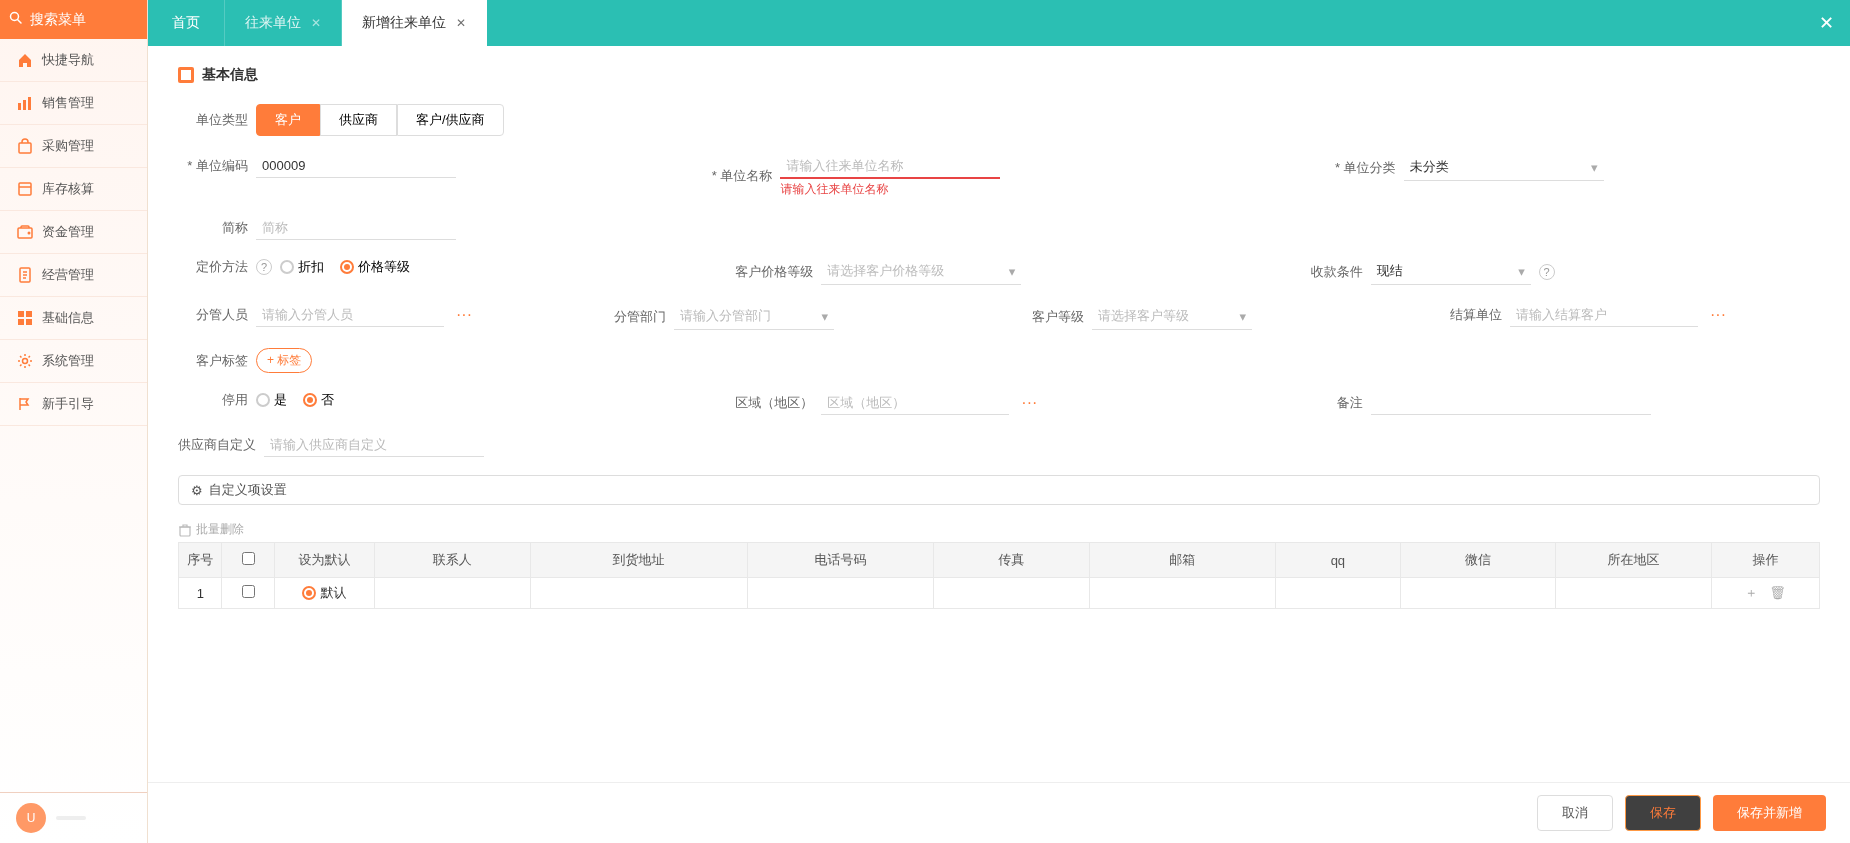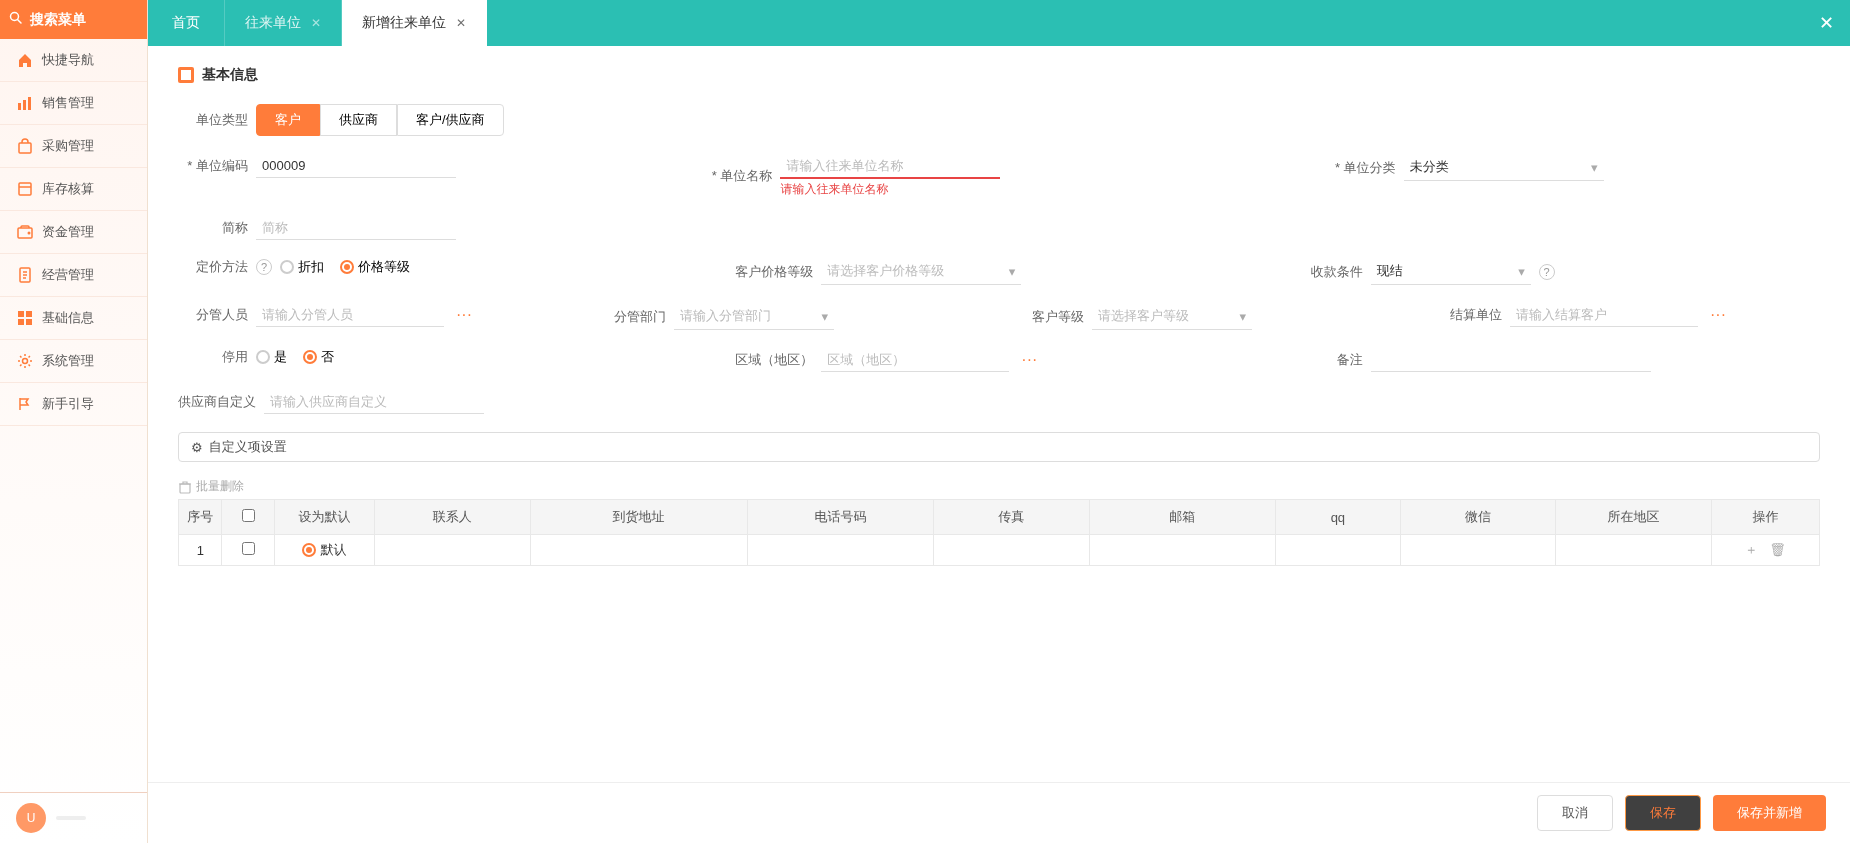--- a/index.html
+++ b/index.html
@@ -17,21 +17,20 @@
     }
     .sidebar-top {
       background: #ff7c3a;
       padding: 10px 8px;
       display: flex;
       align-items: center;
       gap: 6px;
       color: white;
       font-size: 14px;
       cursor: pointer;
-      font-weight: bold;
     }
     .sidebar-item {
       display: flex;
       align-items: center;
       gap: 8px;
       padding: 12px 16px;
       cursor: pointer;
       color: #555;
       font-size: 13px;
       border-bottom: 1px solid #fae8df;
@@ -553,20 +552,28 @@
           <span class="chevron-icon">▾</span>
         </div>
       </div>
       <div class="form-item">
         <span class="form-label">结算单位</span>
         <input type="text" class="form-input" placeholder="请输入结算客户" style="min-width: 160px;">
         <span class="more-btn">···</span>
       </div>
     </div>
 
+    <div class="form-row">
+      <div class="form-item" style="flex: none;">
+        <span class="form-label">客户标签</span>
+        <div class="tag-add-btn">
+          <span>+ 标签</span>
+        </div>
+      </div>
+    </div>
 
     <div class="form-row">
       <div class="form-item">
         <span class="form-label">停用</span>
         <div class="radio-group">
           <div class="radio-item">
             <div class="radio-circle"></div>
             <span>是</span>
           </div>
           <div class="radio-item">

